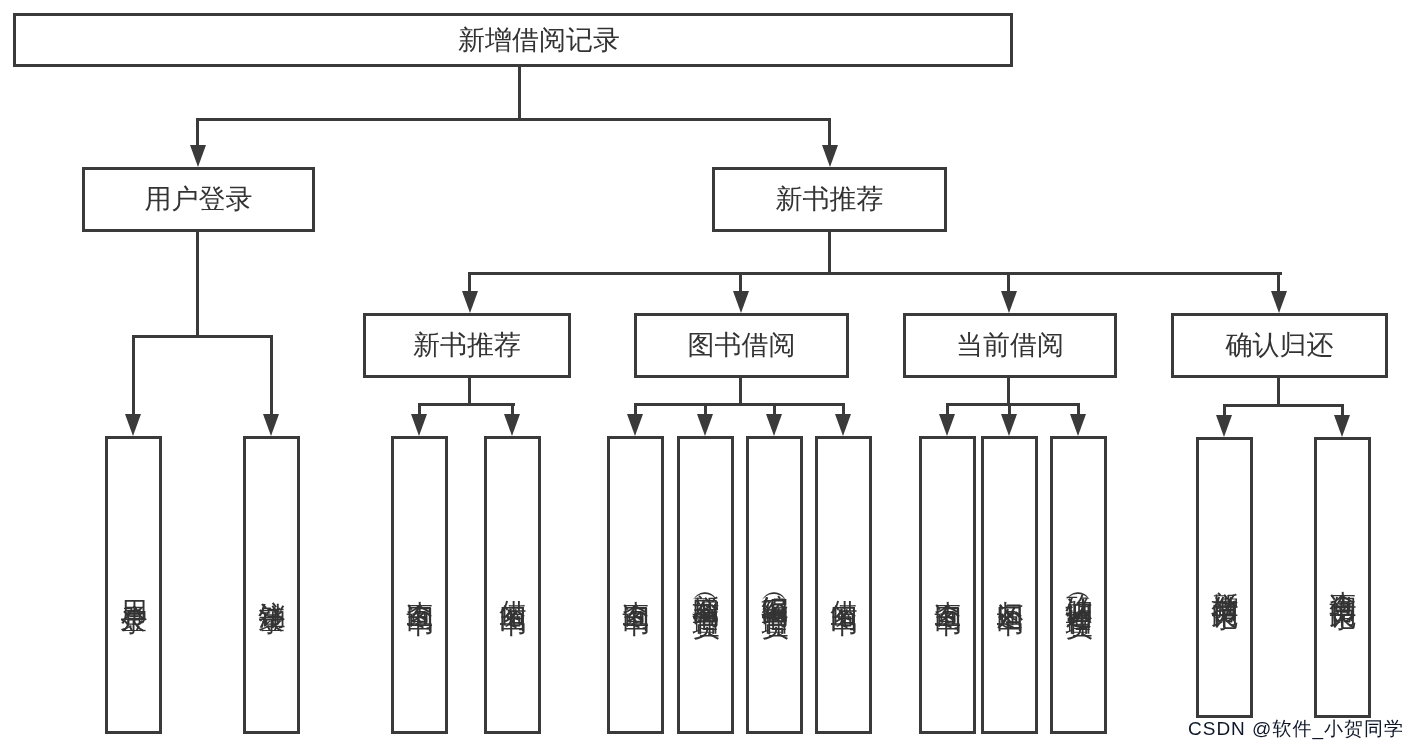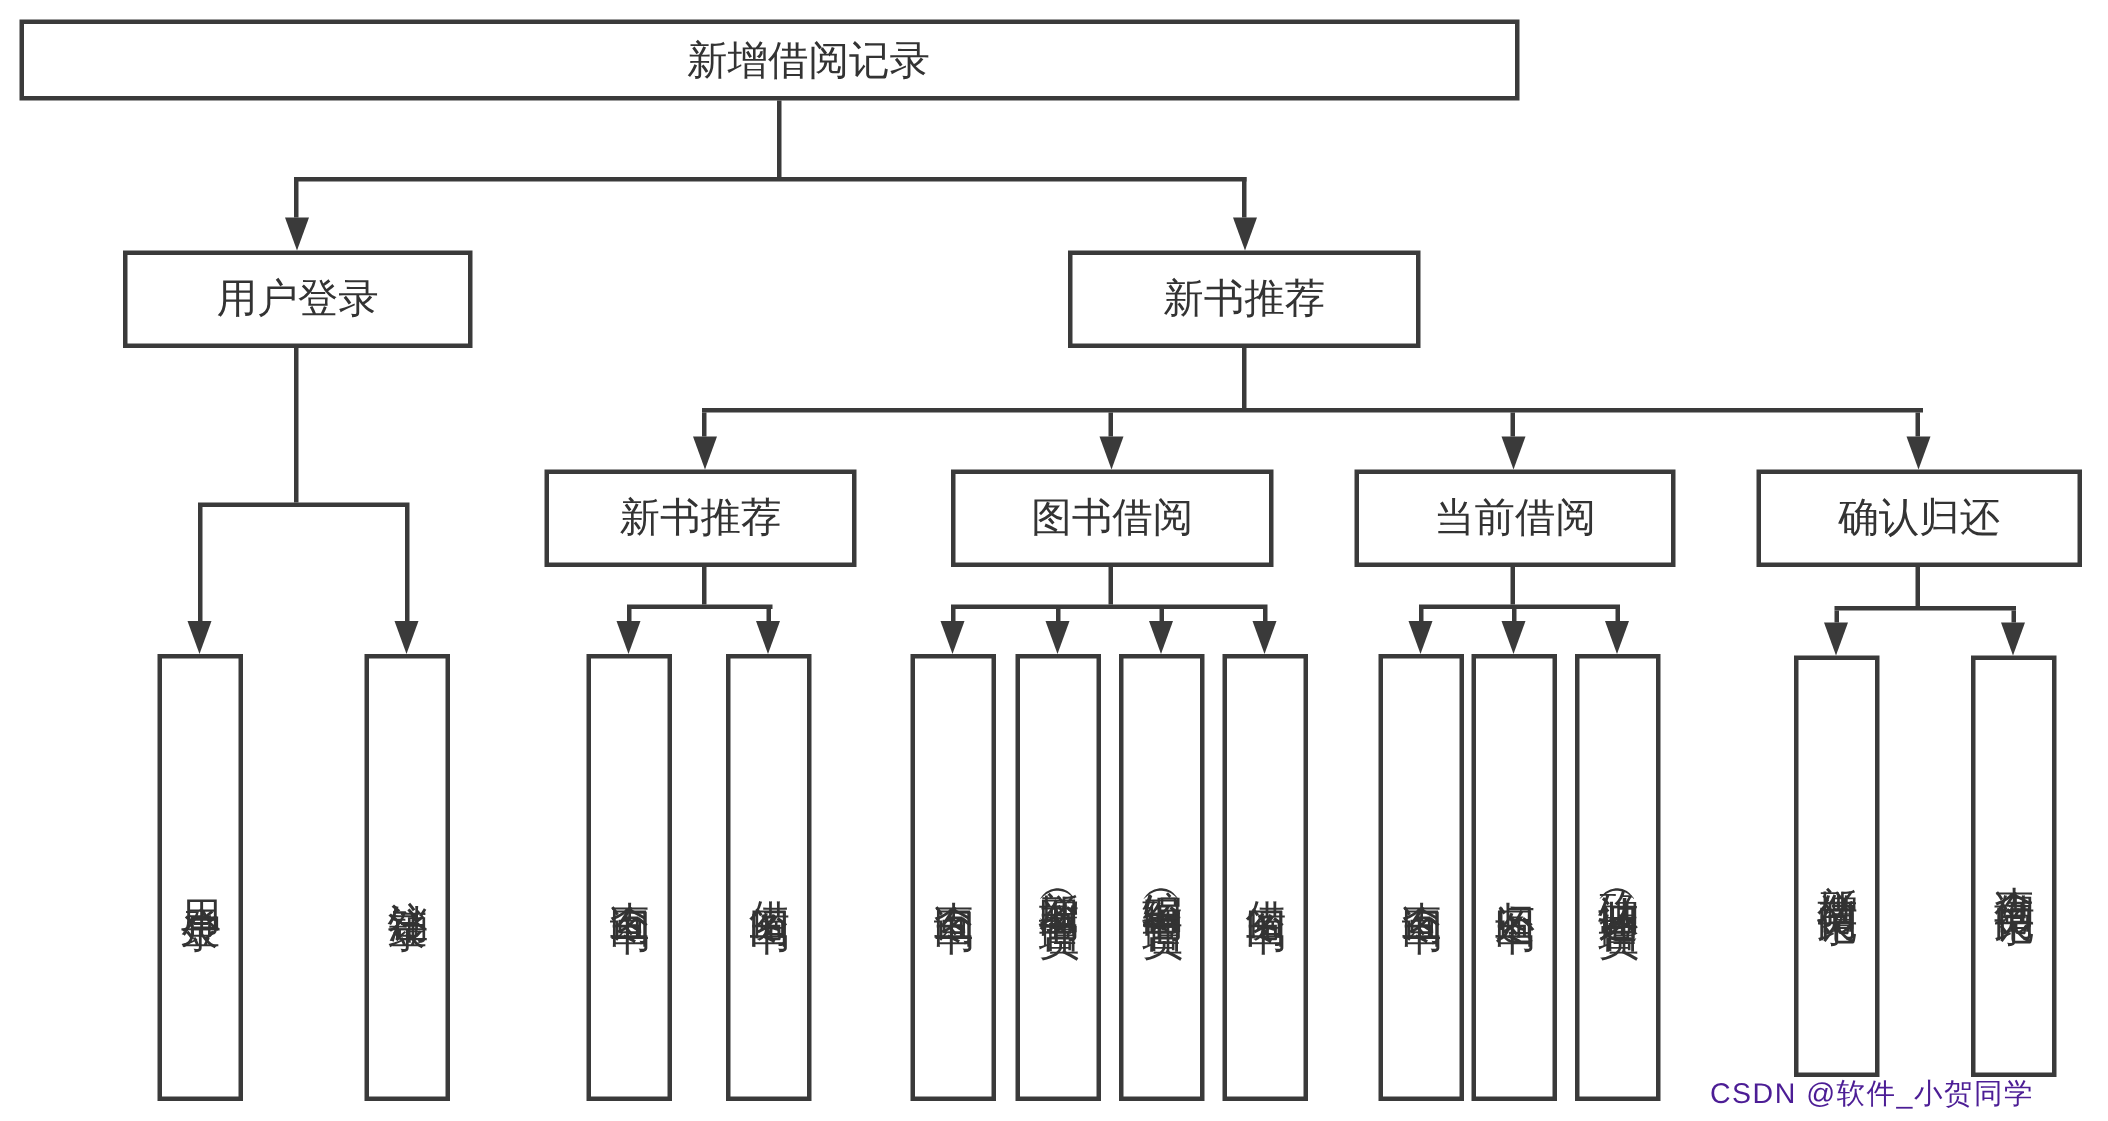--- a/index.html
+++ b/index.html
@@ -13,22 +13,22 @@
     font-size:27px;line-height:1;color:#333333;
   }
   .box.v span{writing-mode:vertical-rl;text-orientation:mixed;letter-spacing:3px;}
   .root span{padding-left:52px;}
   .hl{position:absolute;height:3px;background:#3a3a3a;display:block;}
   .vl{position:absolute;width:3px;background:#3a3a3a;display:block;}
   .ah{position:absolute;width:0;height:0;display:block;
       border-left:8px solid transparent;border-right:8px solid transparent;
       border-top:22px solid #3a3a3a;}
   .watermark{
-    position:absolute;left:1140px;top:716px;font-size:19px;letter-spacing:1px;
-    color:#4c1d95;text-shadow:0 0 2px #ffffff;white-space:nowrap;z-index:5;
+    position:absolute;left:1188px;top:716px;font-size:19px;letter-spacing:1px;
+    color:#0f172a;text-shadow:0 0 2px #ffffff;white-space:nowrap;z-index:5;
   }
 </style>
 </head>
 <body>
 
 <div class="canvas">
 
   <div class="box root" style="left:13px;top:13px;width:1000px;height:54px">
     <span>新增借阅记录</span>
   </div>

